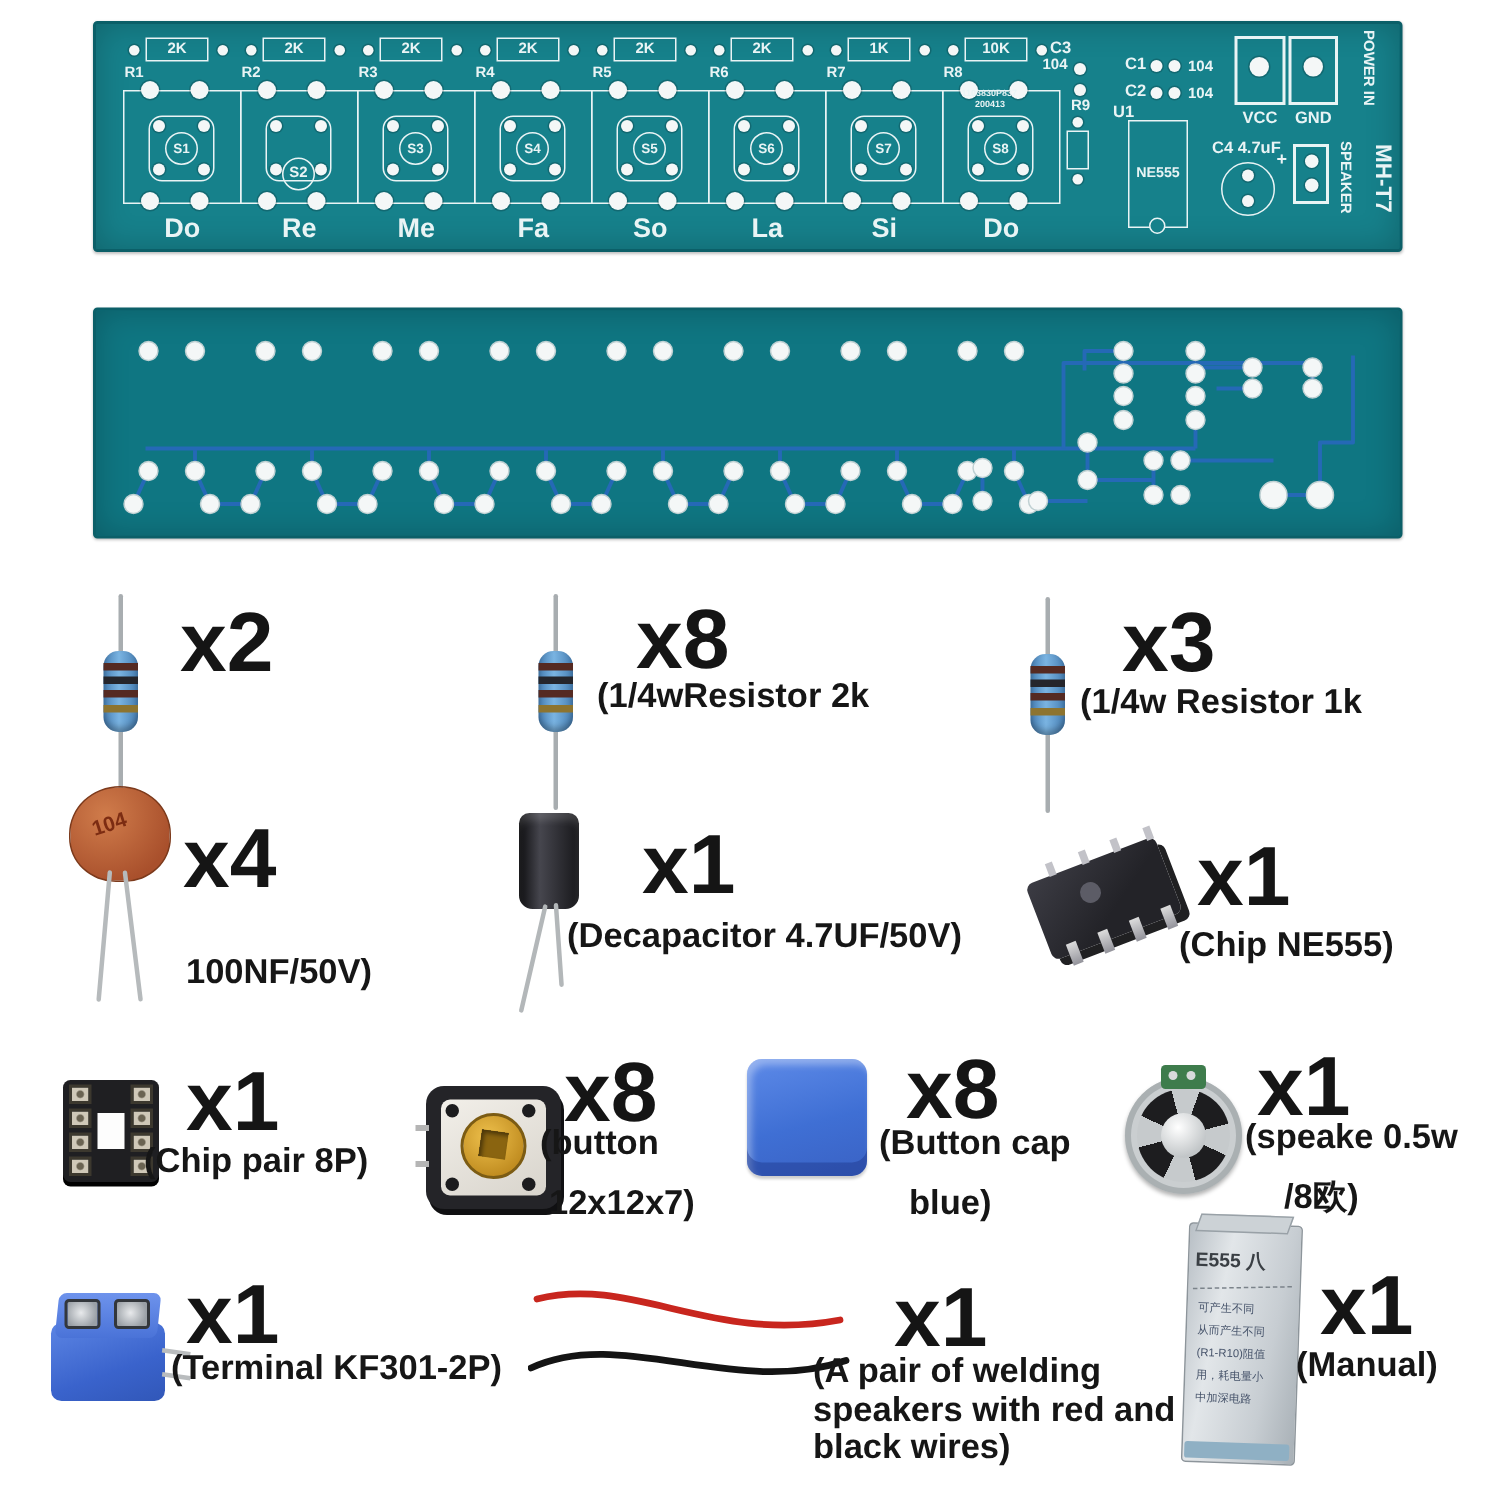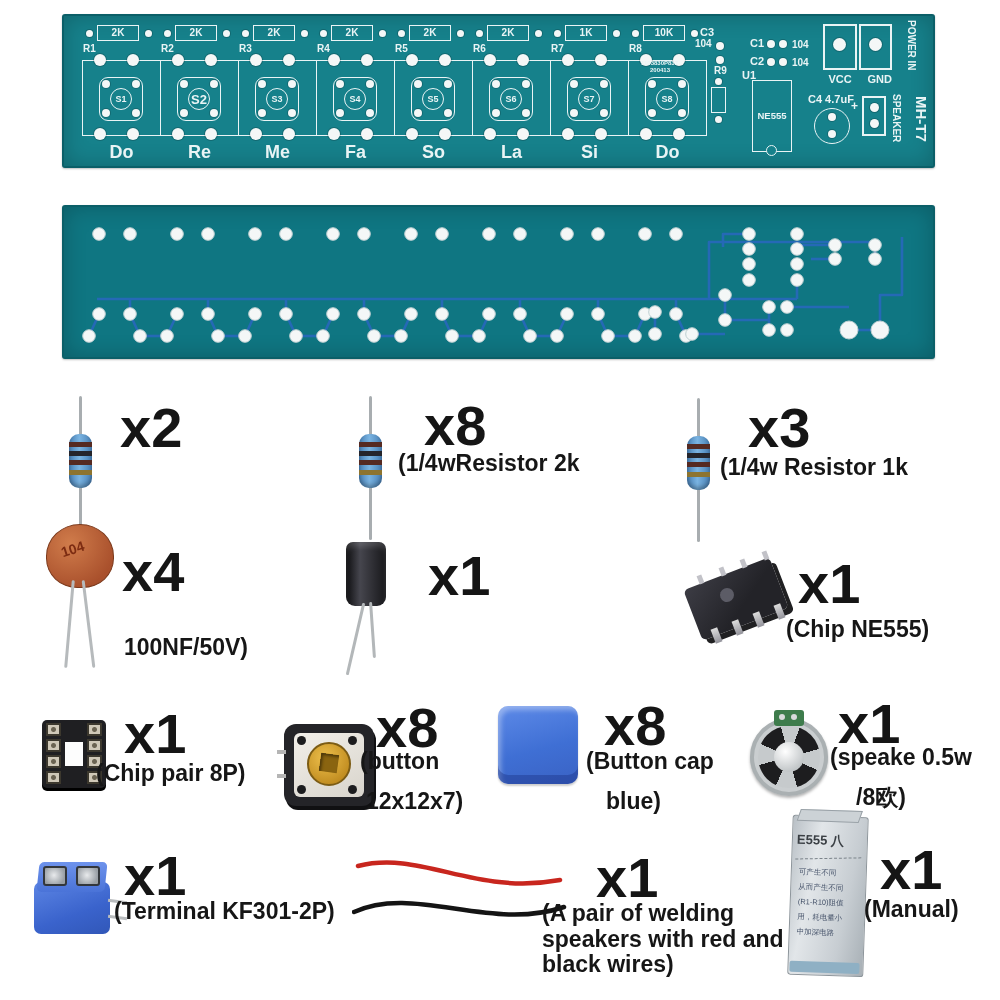--- a/index.html
+++ b/index.html
@@ -113,21 +113,21 @@
           <div class="abs outline" style="left:0;top:44px;width:79px;height:76px"></div>
           <div class="abs pad" style="left:12px;top:38px;width:12px;height:12px"></div>
           <div class="abs pad" style="left:45px;top:38px;width:12px;height:12px"></div>
           <div class="abs pad" style="left:12px;top:112px;width:12px;height:12px"></div>
           <div class="abs pad" style="left:45px;top:112px;width:12px;height:12px"></div>
           <div class="abs outline" style="left:17px;top:61px;width:44px;height:44px;border-radius:9px"></div>
           <div class="abs pad" style="left:20px;top:64px;width:8px;height:8px"></div>
           <div class="abs pad" style="left:50px;top:64px;width:8px;height:8px"></div>
           <div class="abs pad" style="left:20px;top:93px;width:8px;height:8px"></div>
           <div class="abs pad" style="left:50px;top:93px;width:8px;height:8px"></div>
-          <div class="abs outline silk" style="left:28px;top:72px;width:22px;height:22px;border-radius:50%;font-size:13px;display:flex;align-items:center;justify-content:center">S2</div>
+          <div class="abs outline silk" style="left:28px;top:89px;width:22px;height:22px;border-radius:50%;font-size:10px;display:flex;align-items:center;justify-content:center">S2</div>
           <div class="abs silk" style="left:0;top:127px;width:79px;text-align:center;font-size:18px">Re</div>
         </div>
         <div class="abs" style="left:174px;top:0;width:78px;height:150px">
           <div class="abs pad" style="left:4px;top:14px;width:7px;height:7px"></div>
           <div class="abs pad" style="left:63px;top:14px;width:7px;height:7px"></div>
           <div class="abs outline silk" style="left:15px;top:9px;width:42px;height:16px;font-size:10px;display:flex;align-items:center;justify-content:center">2K</div>
           <div class="abs silk" style="left:1px;top:28px;font-size:10px">R3</div>
           <div class="abs outline" style="left:0;top:44px;width:79px;height:76px"></div>
           <div class="abs pad" style="left:12px;top:38px;width:12px;height:12px"></div>
           <div class="abs pad" style="left:45px;top:38px;width:12px;height:12px"></div>
@@ -262,21 +262,21 @@
     <div class="abs outline" style="left:750px;top:92px;width:36px;height:36px;border-radius:50%"></div>
     <div class="abs pad" style="left:764px;top:97px;width:8px;height:8px"></div>
     <div class="abs pad" style="left:764px;top:114px;width:8px;height:8px"></div>
     <div class="abs silk" style="left:787px;top:84px;font-size:12px">+</div>
 
     <div class="abs outline" style="left:759px;top:8px;width:34px;height:46px;border-width:2px"></div>
     <div class="abs outline" style="left:795px;top:8px;width:33px;height:46px;border-width:2px"></div>
     <div class="abs pad" style="left:769px;top:22px;width:13px;height:13px"></div>
     <div class="abs pad" style="left:805px;top:22px;width:13px;height:13px"></div>
     <div class="abs silk" style="left:759px;top:58px;width:34px;text-align:center;font-size:11px">VCC</div>
-    <div class="abs silk" style="left:795px;top:58px;width:33px;text-align:right;font-size:11px">GND</div>
+    <div class="abs silk" style="left:795px;top:58px;width:33px;text-align:center;font-size:11px">GND</div>
     <div class="abs silk rot90" style="left:852px;top:4px;font-size:10px">POWER IN</div>
 
     <div class="abs outline" style="left:798px;top:80px;width:24px;height:40px;border-width:2px"></div>
     <div class="abs pad" style="left:806px;top:87px;width:9px;height:9px"></div>
     <div class="abs pad" style="left:806px;top:103px;width:9px;height:9px"></div>
     <div class="abs silk rot90" style="left:837px;top:78px;font-size:10px">SPEAKER</div>
     <div class="abs silk rot90" style="left:865px;top:80px;font-size:15px">MH-T7</div>
 
     <div class="abs silk" style="left:577px;top:44px;font-size:6px">1103830P837</div>
     <div class="abs silk" style="left:586px;top:51px;font-size:6px">200413</div>
@@ -442,20 +442,21 @@
         <i class="leg lg2"></i>
       </div>
       <div class="abs qty" style="left:122px;top:544px">x4</div>
       <div class="abs desc" style="left:124px;top:636px">100NF/50V)</div>
       <div class="abs icon-electro" style="left:338px;top:542px;width:62px;height:136px">
         <i class="can"></i>
         <i class="leg lg1"></i>
         <i class="leg lg2"></i>
       </div>
       <div class="abs qty" style="left:428px;top:548px">x1</div>
+      <div class="abs desc" style="left:378px;top:612px">(Decapacitor 4.7UF/50V)</div>
       <div class="abs icon-chip" style="left:682px;top:546px;width:112px;height:118px">
         <i class="cbody"></i>
         <i class="logo"></i>
         <i class="pin" style="left:31px;top:82px"></i>
         <i class="pin" style="left:52px;top:74px"></i>
         <i class="pin" style="left:73px;top:66px"></i>
         <i class="pin" style="left:94px;top:58px"></i>
         <i class="stub" style="left:16px;top:29px"></i>
         <i class="stub" style="left:38px;top:21px"></i>
         <i class="stub" style="left:59px;top:13px"></i>

